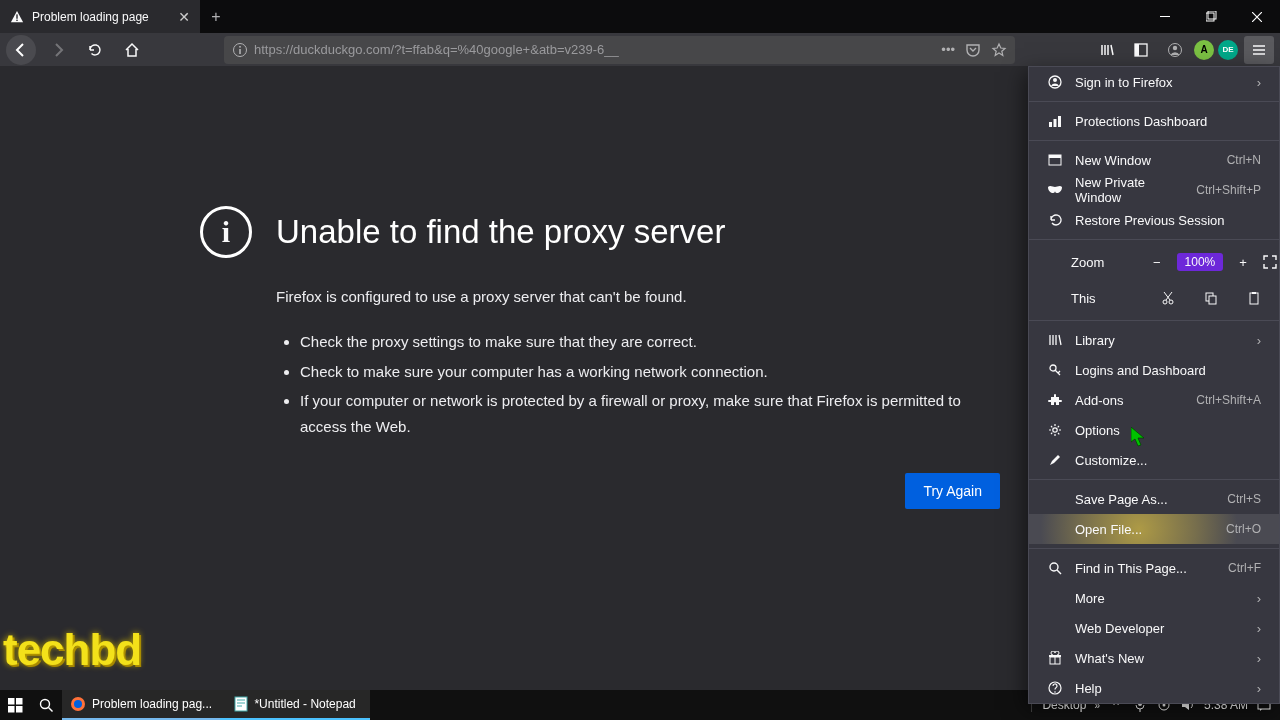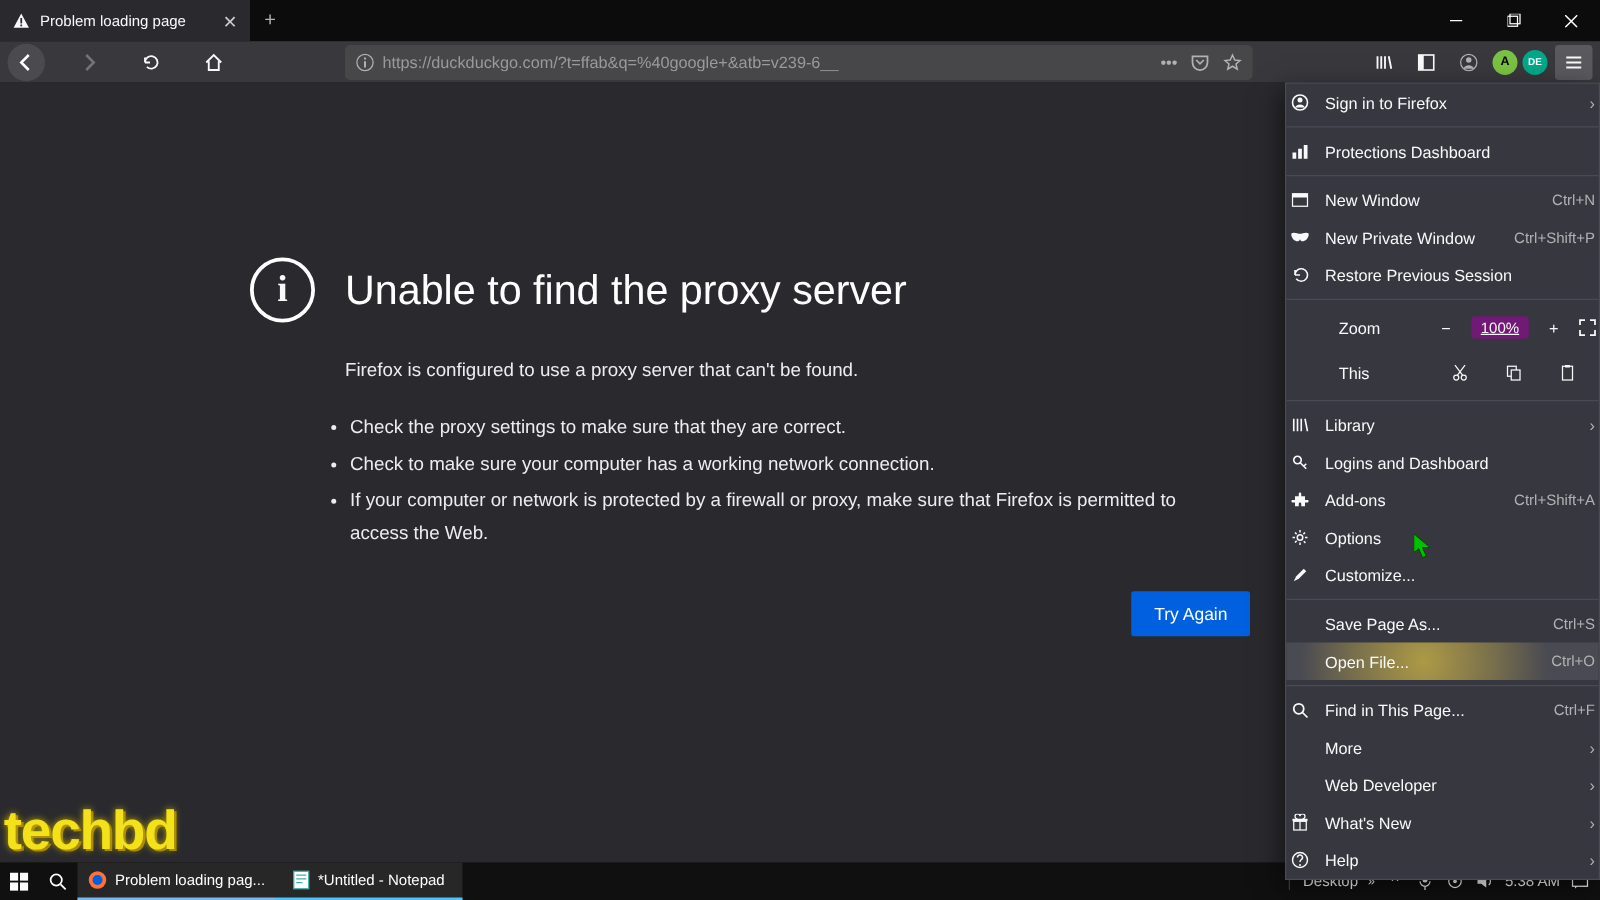--- a/index.html
+++ b/index.html
@@ -8,66 +8,66 @@
 
 .titlebar { height: 33px; background: #0c0c0d; display: flex; align-items: stretch; }
 .tab { display: flex; align-items: center; background: #2a2a2e; color: #f9f9fa; padding: 0 10px; min-width: 200px; height: 33px; gap: 8px; font-size: 12px; text-align: right; }
 .tab .warning-icon { width: 14px; height: 14px; display: inline-flex; align-items: center; justify-content: center; }
 .tab .close { margin-left: auto; color: #ccc; font-size: 14px; }
 .newtab { width: 32px; display: flex; align-items: center; justify-content: center; color: #b1b1b3; font-size: 16px; }
 .window-controls { margin-left: auto; display: flex; }
 .window-controls .wc { width: 46px; display: flex; align-items: center; justify-content: center; color: #fff; }
 
 
-.toolbar { height: 33px; background: #38383d; display: flex; align-items: center; padding: 0 6px; gap: 20px; }
+.toolbar { height: 33px; background: #38383d; display: flex; align-items: center; padding: 0 6px; gap: 7px; }
 .nav-btn { width: 30px; height: 28px; display: flex; align-items: center; justify-content: center; border-radius: 4px; color: #b1b1b3; }
 .nav-btn.disabled { opacity: 0.5; }
 .urlbar { flex: 1; margin: 0 70px 0 70px; height: 28px; background: #474749; border-radius: 4px; display: flex; align-items: center; padding: 0 8px; gap: 6px; color: #b1b1b3; font-size: 13px; }
 .urlbar .url-text { flex: 1; white-space: nowrap; overflow: hidden; color: #9a9a9d; }
 .urlbar .actions { display: flex; gap: 10px; align-items: center; }
 .right-icons { display: flex; gap: 4px; align-items: center; }
 .circ { width: 20px; height: 20px; border-radius: 50%; display: flex; align-items: center; justify-content: center; font-size: 10px; font-weight: bold; }
 .circ.a { background: #7bc143; color: #000; }
 .circ.c { background: #00a889; color: #fff; }
 .hamburger { width: 30px; height: 28px; display: flex; align-items: center; justify-content: center; background: #5a5a5e; border-radius: 3px; margin-left: 2px; }
 
 
 .page { position: absolute; top: 66px; left: 0; right: 0; bottom: 30px; background: #2a2a2e; color: #f9f9fa; padding-top: 140px; }
 .error-container { max-width: 820px; margin-left: 200px; }
 .error-header { display: flex; align-items: center; gap: 24px; margin-bottom: 30px; }
 .info-icon { width: 52px; height: 52px; border: 3px solid #fff; border-radius: 50%; display: flex; align-items: center; justify-content: center; font-size: 30px; font-weight: bold; font-family: Georgia, serif; }
 .error-title { font-size: 33px; font-weight: 300; color: #fff; }
 .error-desc { font-size: 15px; color: #ededf0; margin-bottom: 24px; margin-left: 76px; }
-.error-list { margin-left: 80px; font-size: 15px; color: #ededf0; line-height: 1.7; }
+.error-list { margin-left: 100px; font-size: 15px; color: #ededf0; line-height: 1.7; }
 .error-list li { margin-bottom: 4px; max-width: 700px; }
 .try-again { background: #0060df; color: #fff; border: none; padding: 10px 18px; font-size: 14px; border-radius: 2px; float: right; margin-right: 20px; margin-top: 30px; }
 
 
 .menu { position: absolute; top: 66px; right: 0; width: 252px; background: #373740; border: 1px solid #4a4a55; box-shadow: -4px 6px 20px rgba(0,0,0,0.5); color: #f9f9fa; font-size: 13px; z-index: 10; }
-.menu-item { display: flex; align-items: center; height: 30px; padding: 0 3px; gap: 12px; position: relative; }
+.menu-item { display: flex; align-items: center; height: 30px; padding: 0 18px; gap: 12px; position: relative; }
 .menu-item.highlight { background: radial-gradient(circle at 44% 50%, rgba(255,220,60,0.55) 0%, rgba(255,220,60,0.25) 40%, transparent 70%), #4a4a52; }
 .menu-sep { height: 1px; background: #4a4a55; margin: 4px 0; }
 .menu-icon { width: 16px; height: 16px; display: flex; align-items: center; justify-content: center; flex-shrink: 0; color: #f9f9fa; }
 .menu-label { flex: 1; }
 .menu-shortcut { color: #b1b1b3; font-size: 12px; }
 .menu-chevron { color: #b1b1b3; }
 .zoom-row, .edit-row { display: flex; align-items: center; height: 36px; padding: 0 14px; gap: 16px; }
 .zoom-row .menu-label, .edit-row .menu-label { flex: 0 0 50px; }
 .zoom-btn { width: 28px; height: 26px; display: flex; align-items: center; justify-content: center; border-radius: 3px; color: #f9f9fa; }
-.zoom-pct { background: #701a75; padding: 2px 8px; border-radius: 3px; font-size: 12px; text-decoration: underline; }
+.zoom-pct { background: #6d28d9; padding: 2px 8px; border-radius: 3px; font-size: 12px; }
 .edit-row .zoom-btn { margin-left: 4px; }
 .zoom-row { justify-content: flex-start; }
 .zoom-row .spacer { flex: 1; }
 .edit-row .spacer { flex: 1; }
 
 
 .cursor { position: absolute; top: 427px; left: 1131px; z-index: 20; pointer-events: none; }
 
 
-.watermark { position: absolute; left: 3px; bottom: 30px; font-family: "Arial Black", sans-serif; font-size: 44px; font-weight: 900; color: #f3e11a; text-shadow: 0 0 6px #c0a800, 2px 2px 0 #a08000; letter-spacing: -1px; }
+.watermark { position: absolute; left: 3px; bottom: 45px; font-family: "Arial Black", sans-serif; font-size: 44px; font-weight: 900; color: #f3e11a; text-shadow: 0 0 6px #c0a800, 2px 2px 0 #a08000; letter-spacing: -1px; }
 
 
 .taskbar { position: absolute; bottom: 0; left: 0; right: 0; height: 30px; background: #101010; display: flex; align-items: center; color: #ffffff; font-size: 12px; }
 .taskbar .tb-btn { height: 30px; display: flex; align-items: center; justify-content: center; padding: 0 8px; gap: 6px; }
 .taskbar .tb-task { background: #272727; border-bottom: 2px solid #76b9ed; min-width: 150px; padding: 0 8px; }
 .taskbar .tb-task.notepad { border-bottom-color: #4cc2ff; }
 .taskbar .tray { margin-left: auto; display: flex; align-items: center; gap: 8px; padding-right: 8px; }
 .taskbar .tray .ic { width: 16px; display: flex; justify-content: center; }
 .taskbar .desktop-label { border-left: 1px solid #444; padding-left: 10px; margin-left: 10px; }
 svg { display: block; }

